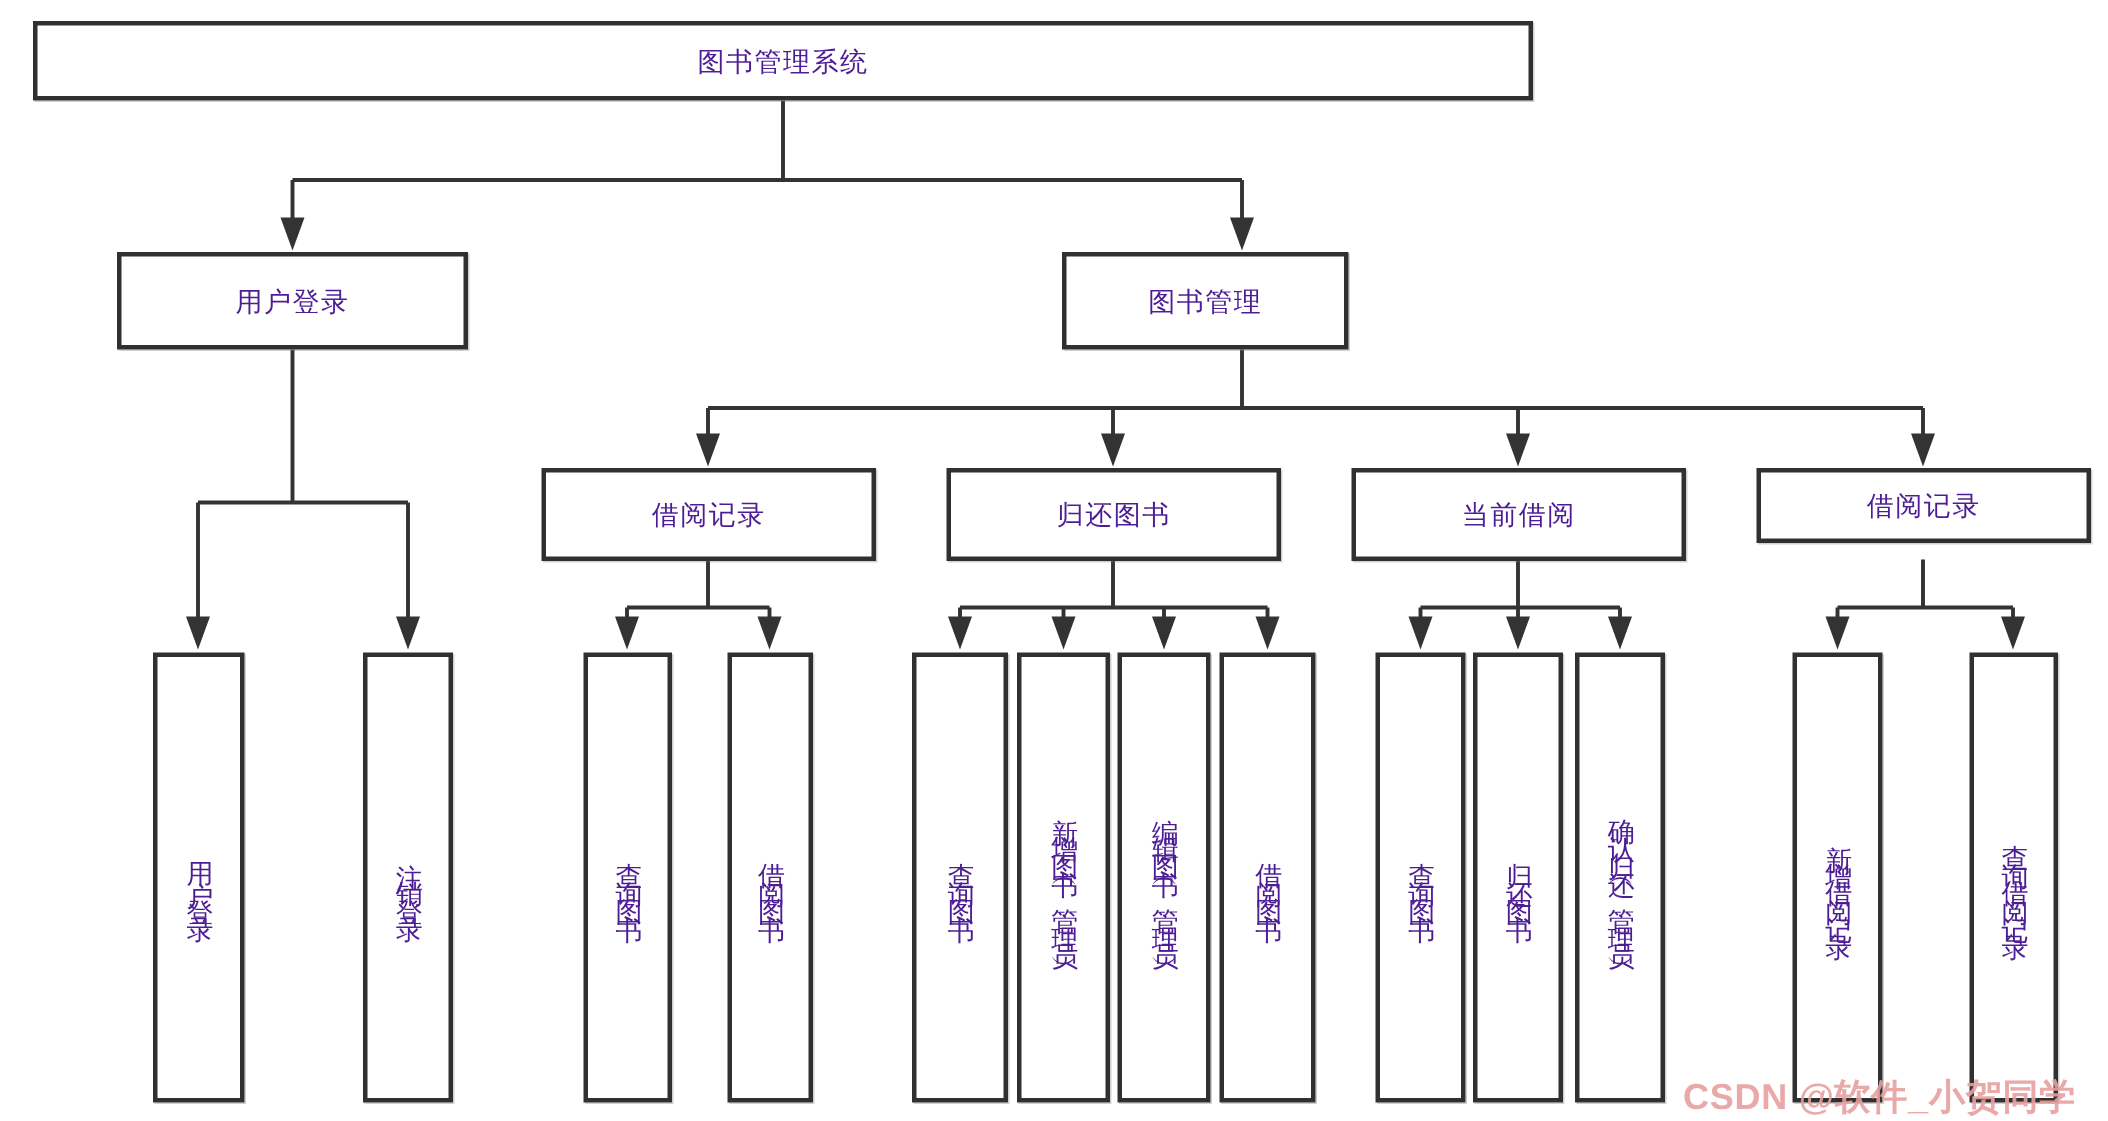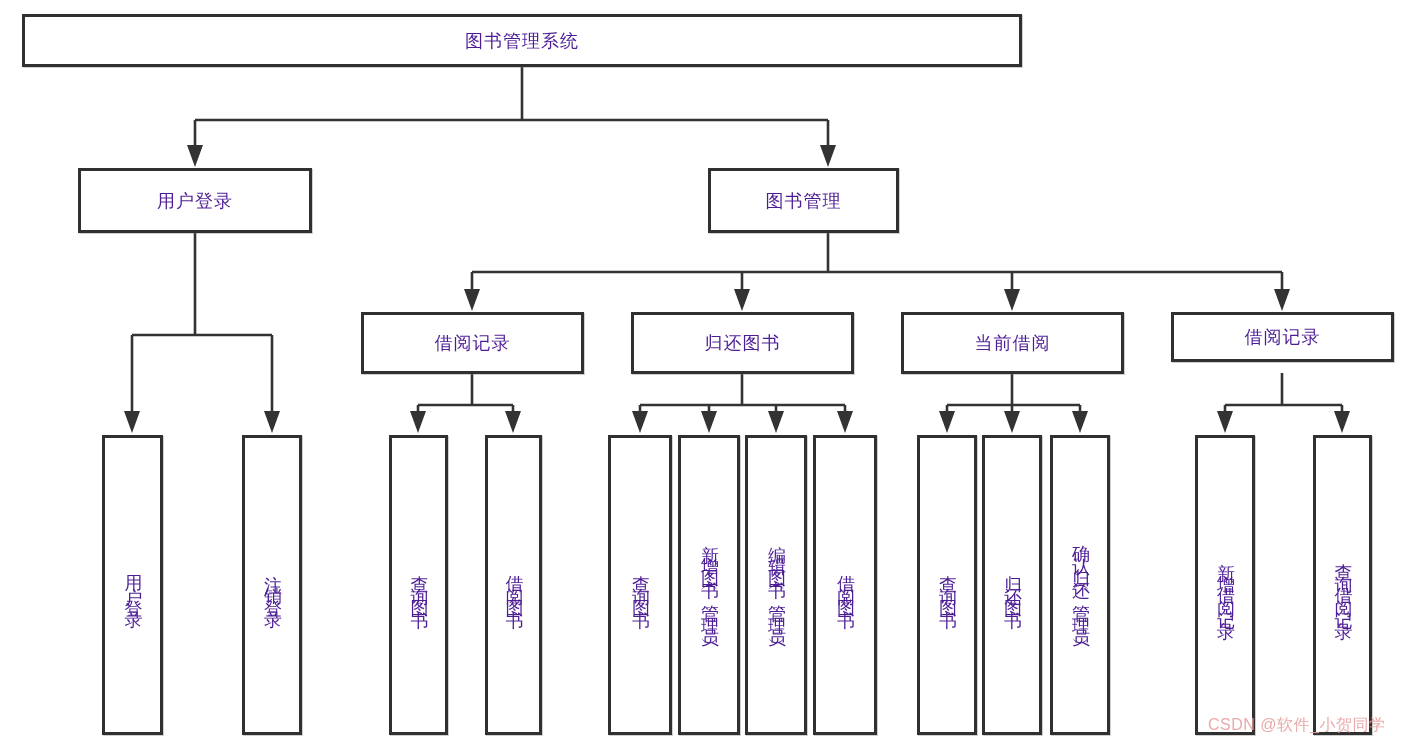--- a/index.html
+++ b/index.html
@@ -39,27 +39,28 @@
   }
   .node.leaf span {
     writing-mode: vertical-rl;
     text-orientation: mixed;
     letter-spacing: 12px;
     line-height: 1.1;
     white-space: nowrap;
   }
   .watermark {
     position: absolute;
-    left: 1208px;
+    left: 1122px;
     top: 715px;
-    font-size: 16px;
+    font-size: 24px;
     letter-spacing: 0.5px;
     color: rgba(232, 160, 160, 0.9);
     white-space: nowrap;
     z-index: 5;
+    font-weight: bold;
   }
 </style>
 </head>
 <body>
 
 <div class="stage">
 
   <svg class="connectors" viewBox="0 0 1405 747" xmlns="http://www.w3.org/2000/svg">
 
     <line x1="522" y1="66" x2="522" y2="121"></line>

